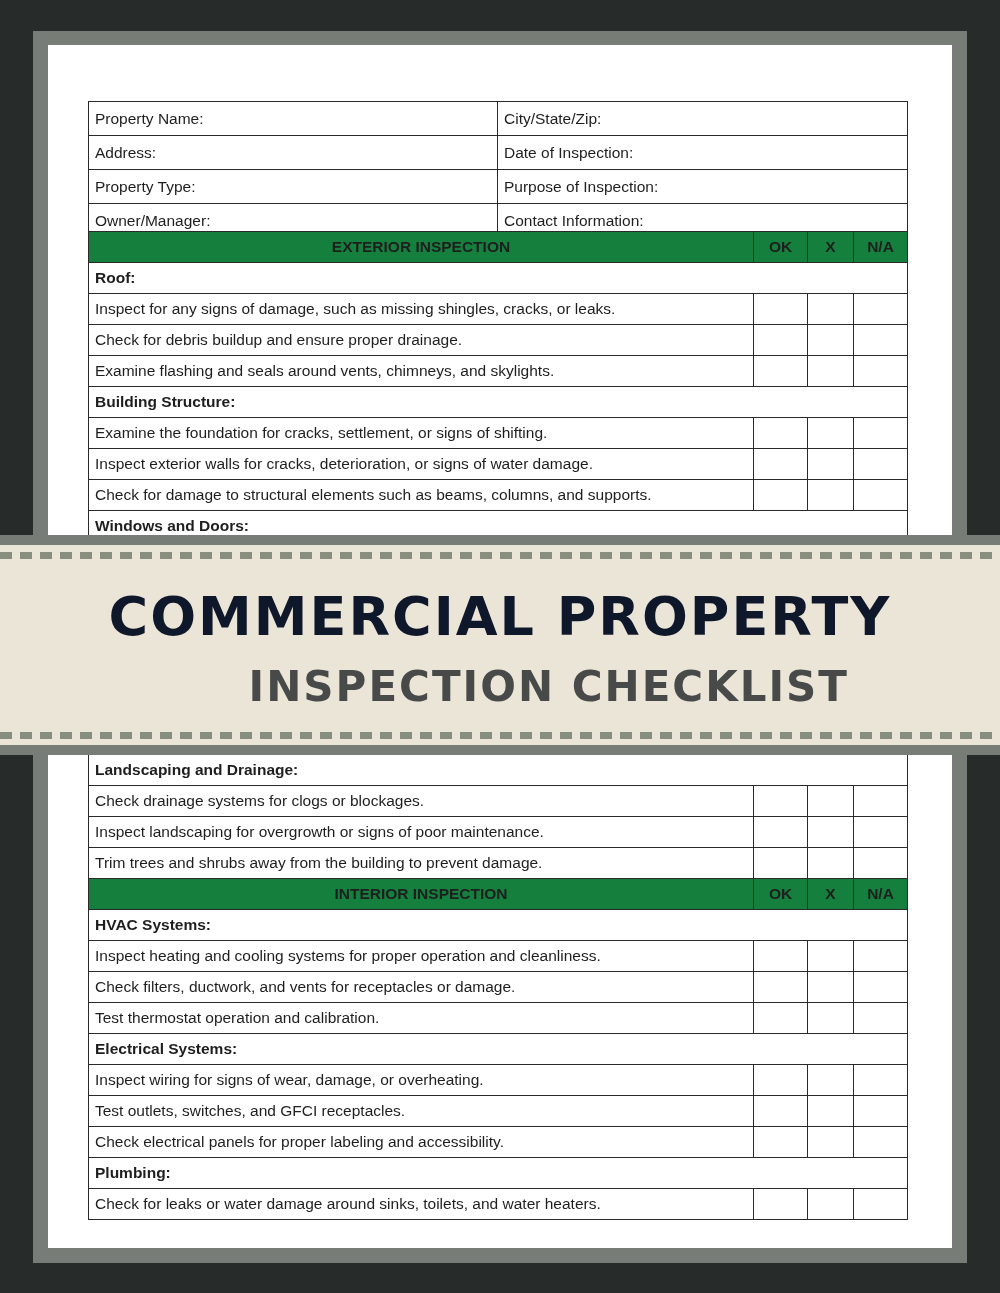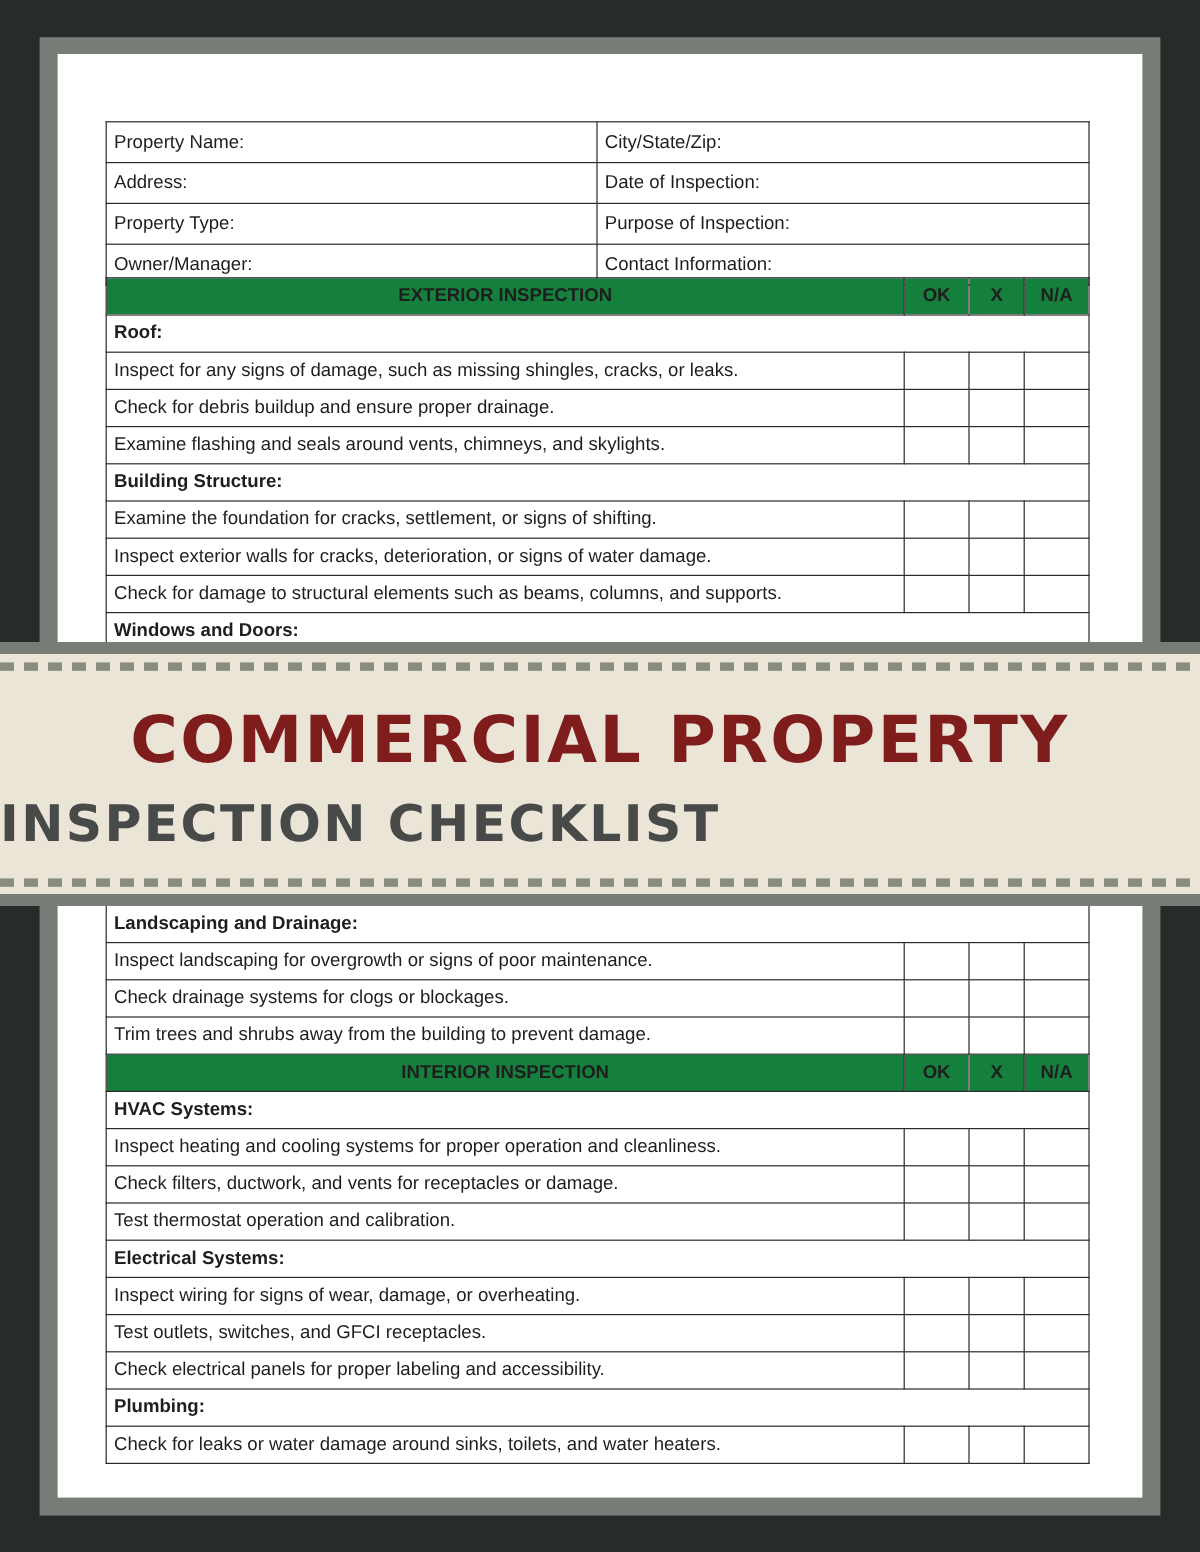--- a/index.html
+++ b/index.html
@@ -8,22 +8,22 @@
   .page{position:absolute;left:48px;top:45px;width:904px;height:1203px;background:#fff;}
   table{position:absolute;left:88px;border-collapse:collapse;width:819px;table-layout:fixed;color:#1e1e1e;}
   td{border:1.5px solid #2a2a2a;font-size:15.5px;padding:0 6px;height:30px;line-height:28px;white-space:nowrap;overflow:hidden;}
   .info td{height:33px;}
   .sec td{background:#15803d;font-weight:bold;text-align:center;font-size:15.5px;}
   .cat td{font-weight:bold;}
   .box{padding:0;}
   .banner{position:absolute;left:0;top:535px;width:1000px;height:220px;background:#777d76;}
   .banner-inner{position:absolute;left:0;top:10px;width:1000px;height:200px;background:#ebe5d8;}
   .dash{position:absolute;left:0;width:1000px;height:7px;background:repeating-linear-gradient(90deg,#878d7f 0 12px,transparent 12px 20px);}
-  .t1{position:absolute;left:0;width:1000px;text-align:center;top:40px;font-size:54px;font-weight:900;color:#7f1d1d;letter-spacing:2px;font-family:"DejaVu Sans","Liberation Sans",sans-serif;}
-  .t2{position:absolute;left:0;width:849px;text-align:left;top:117px;font-size:42px;font-weight:900;color:#474a48;letter-spacing:2px;font-family:"DejaVu Sans","Liberation Sans",sans-serif;}
+  .t1{position:absolute;left:0;width:1000px;text-align:center;top:40px;font-size:54px;font-weight:900;color:#0f172a;letter-spacing:2px;font-family:"DejaVu Sans","Liberation Sans",sans-serif;}
+  .t2{position:absolute;left:0;width:849px;text-align:right;top:117px;font-size:42px;font-weight:900;color:#474a48;letter-spacing:2px;font-family:"DejaVu Sans","Liberation Sans",sans-serif;}
 </style>
 </head>
 <body>
 
 <div class="frame"></div>
 <div class="page"></div>
 
 <table class="info" style="top:84px;margin-top:17px;">
   <colgroup>
       <col style="width:409px">
@@ -122,27 +122,27 @@
       <col style="width:665px">
       <col style="width:54px">
       <col style="width:46px">
       <col style="width:54px">
     </colgroup>
   <tbody>
       <tr class="cat">
         <td colspan="4" style="border-top:none">Landscaping and Drainage:</td>
       </tr>
   <tr>
+        <td>Check drainage systems for clogs or blockages.</td>
+        <td class="box"></td>
+        <td class="box"></td>
+        <td class="box"></td>
+      </tr>
+  <tr>
         <td>Inspect landscaping for overgrowth or signs of poor maintenance.</td>
-        <td class="box"></td>
-        <td class="box"></td>
-        <td class="box"></td>
-      </tr>
-  <tr>
-        <td>Check drainage systems for clogs or blockages.</td>
         <td class="box"></td>
         <td class="box"></td>
         <td class="box"></td>
       </tr>
   <tr>
         <td>Trim trees and shrubs away from the building to prevent damage.</td>
         <td class="box"></td>
         <td class="box"></td>
         <td class="box"></td>
       </tr>

